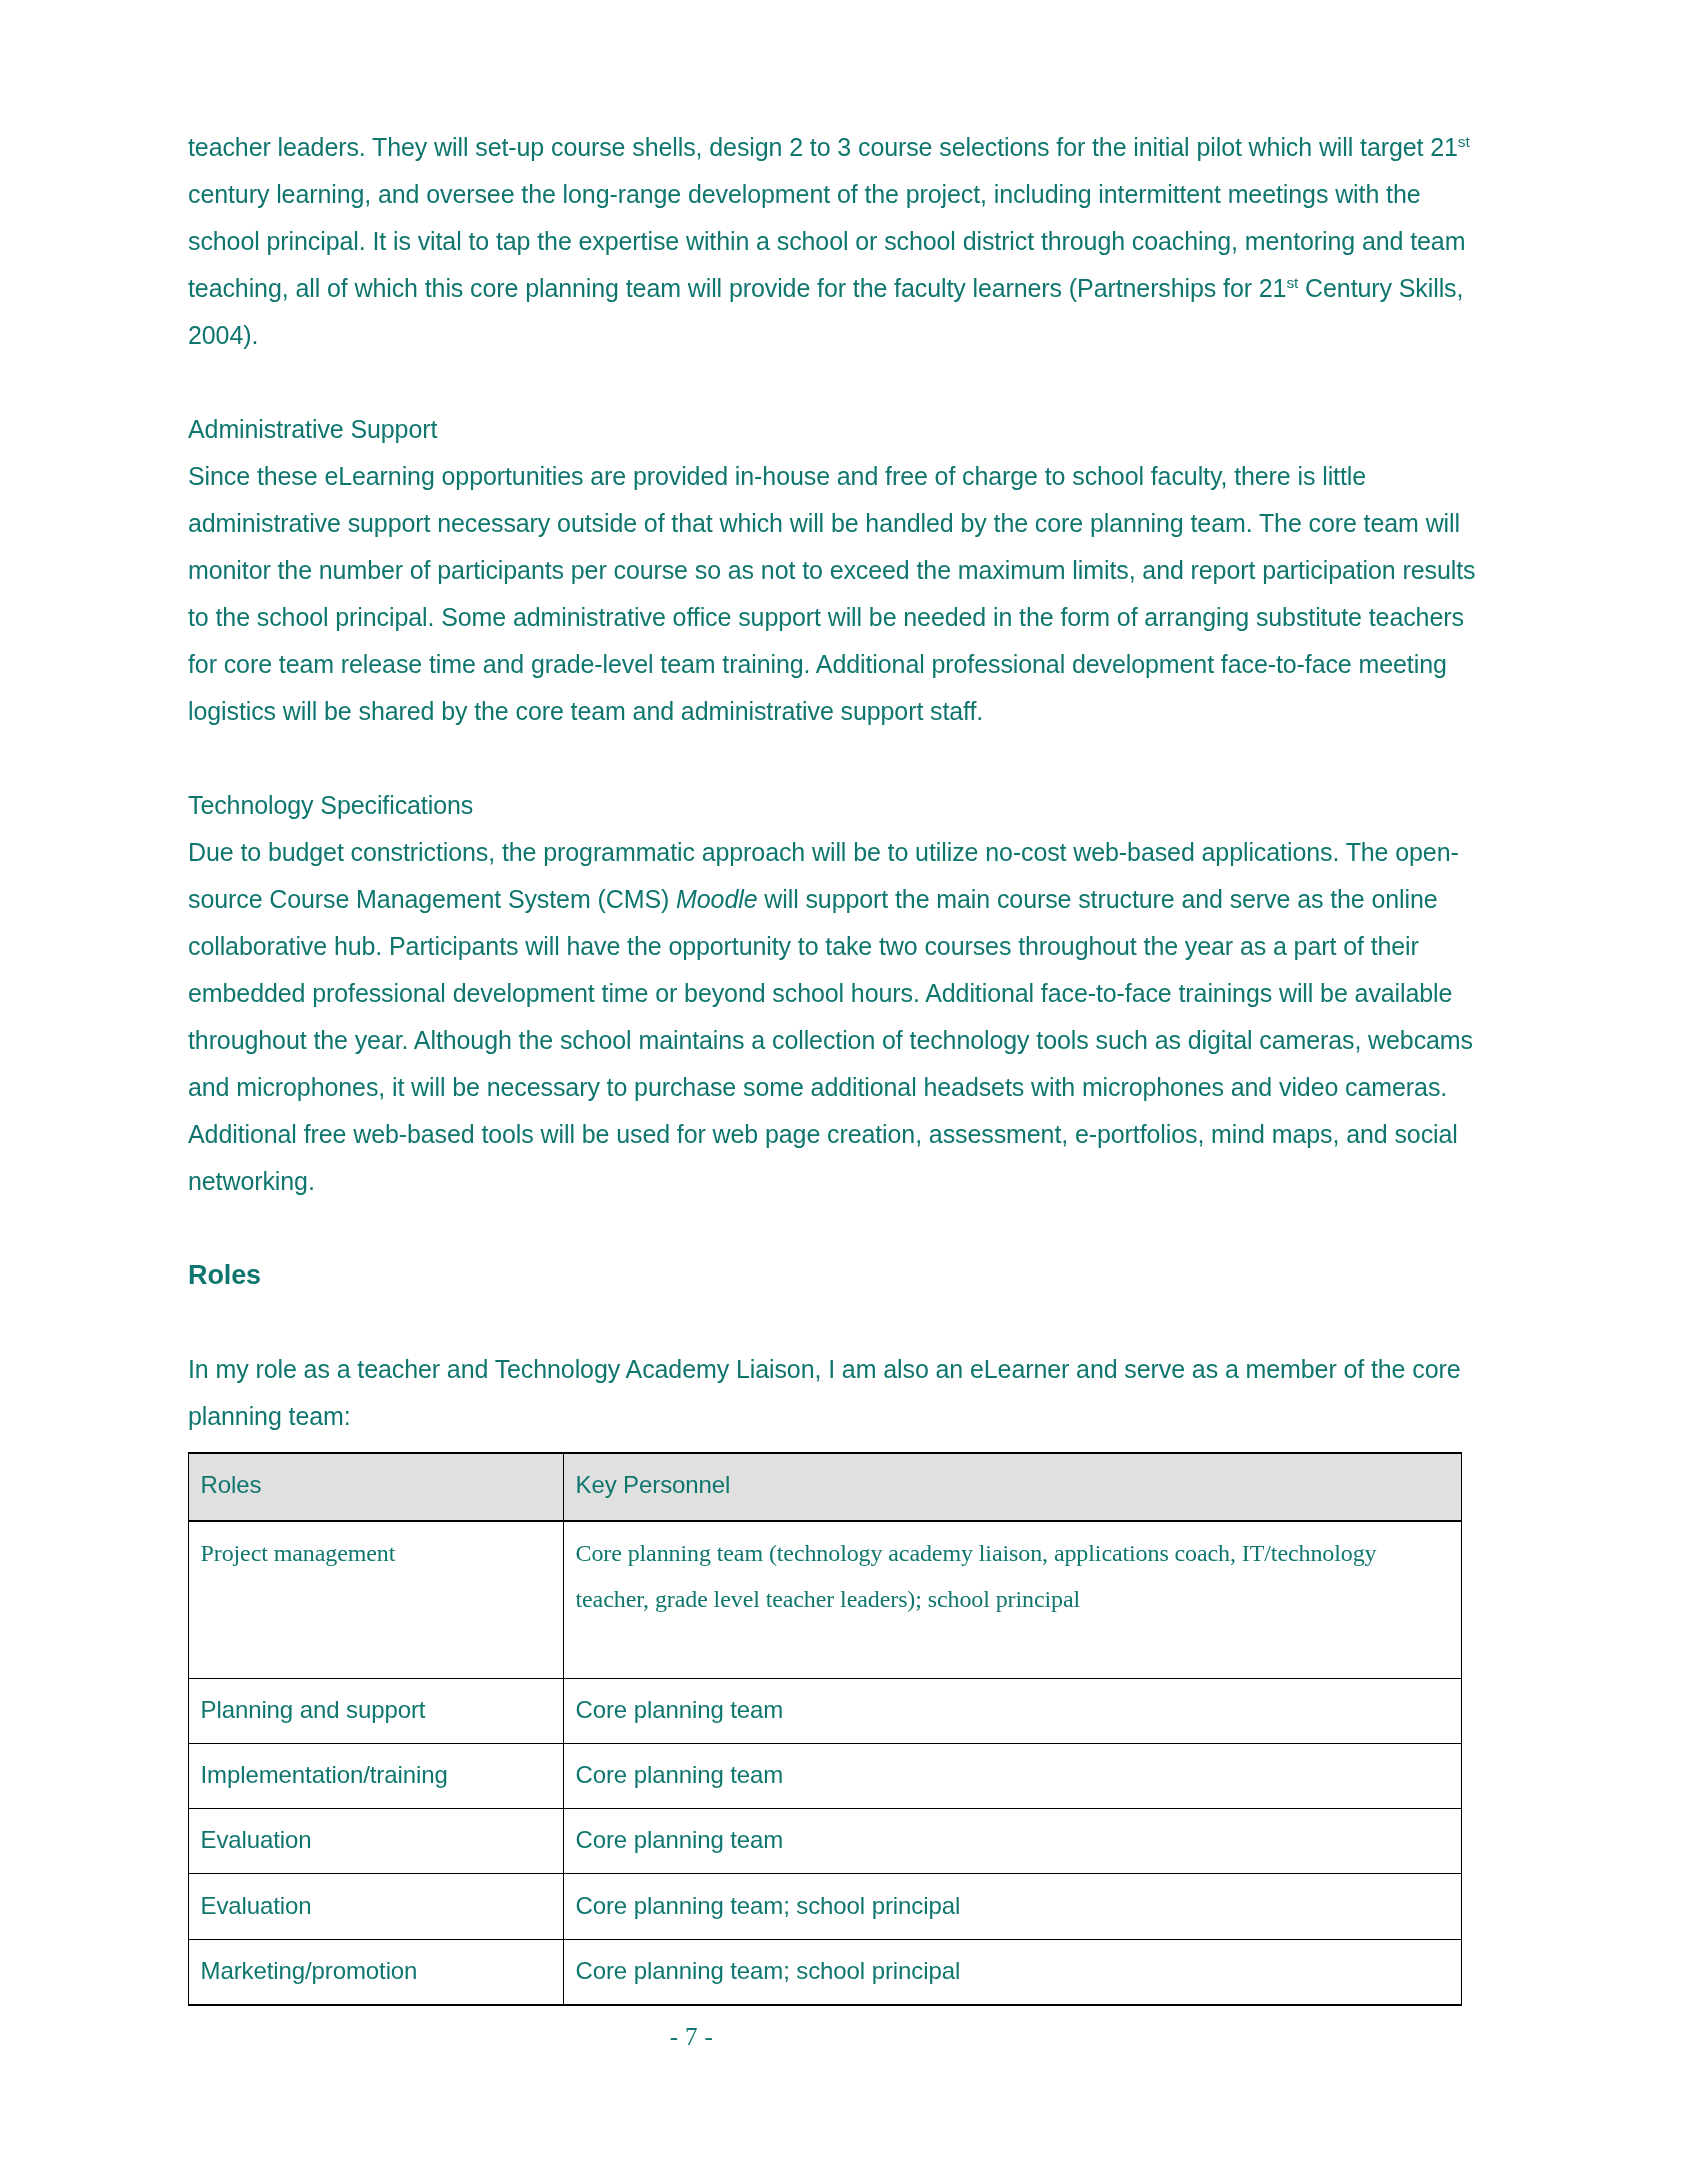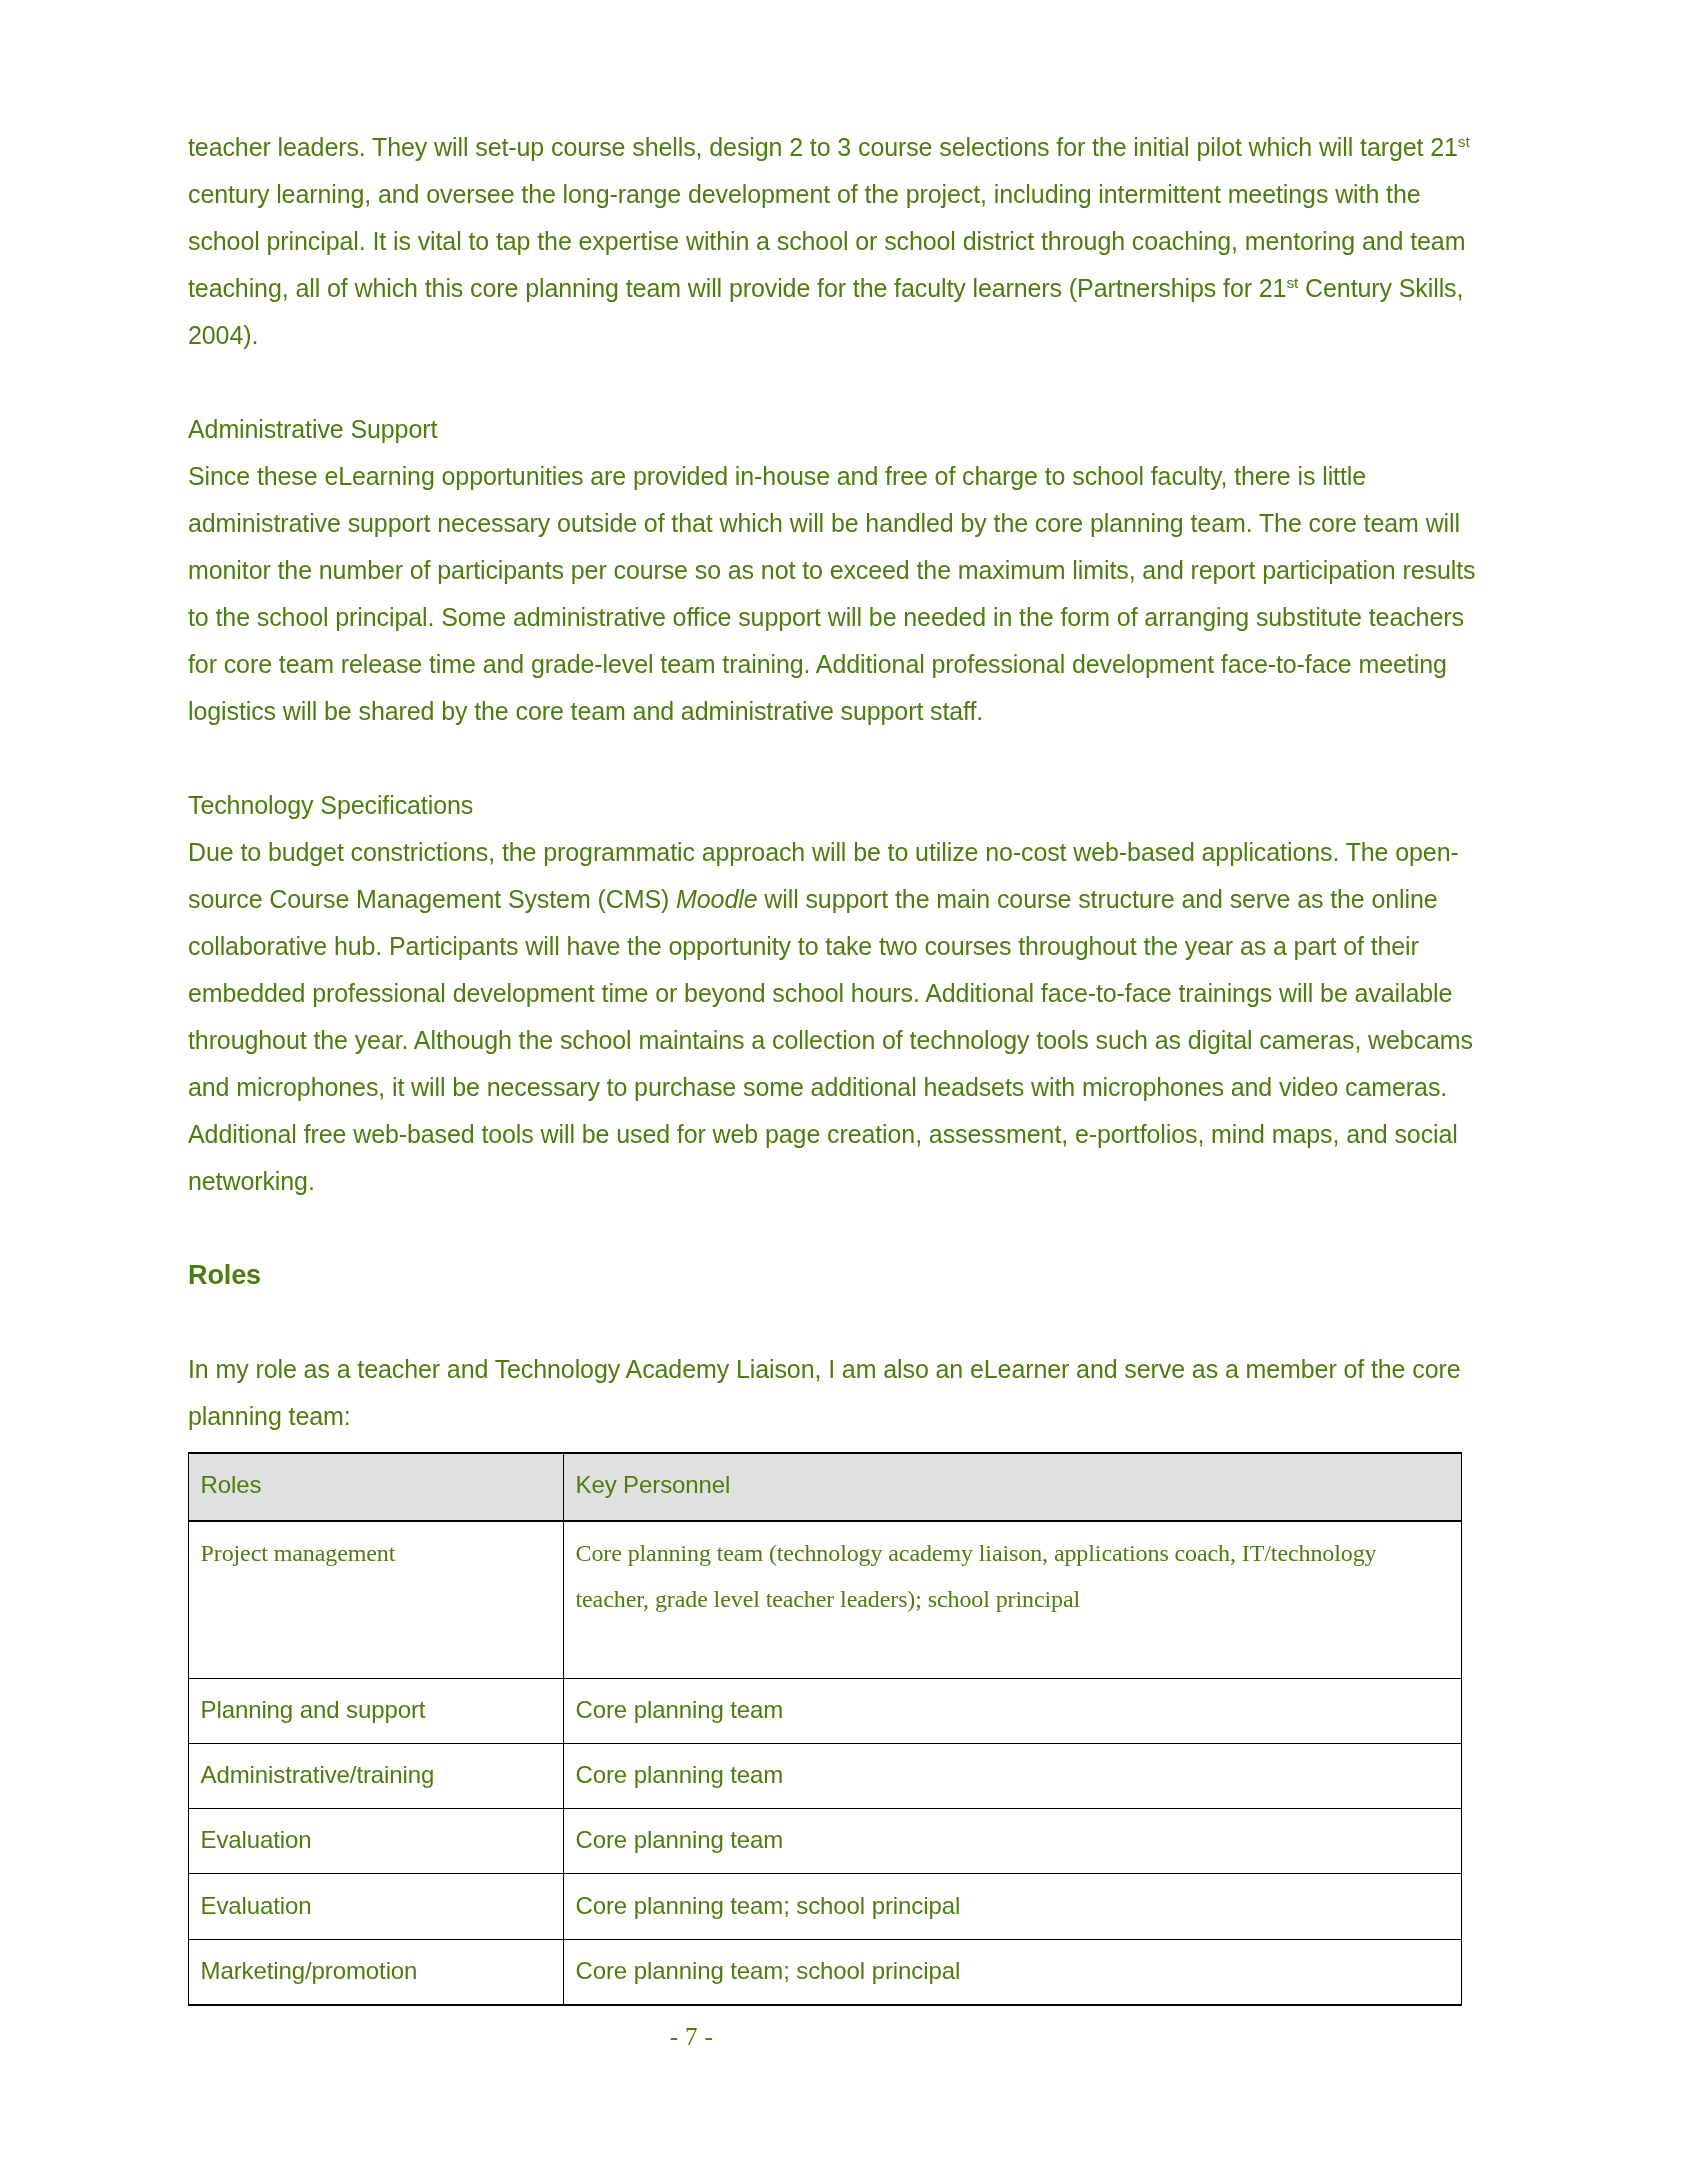--- a/index.html
+++ b/index.html
@@ -6,21 +6,21 @@
     margin: 0;
     padding: 0;
     background: #ffffff;
   }
   .page {
     position: relative;
     width: 1383px;
     height: 2183px;
     background: #ffffff;
     font-family: "Liberation Sans", sans-serif;
-    color: #4d7c0f;
+    color: #0f766e;
     box-sizing: border-box;
   }
   .content {
     position: absolute;
     left: 188px;
     top: 124px;
     width: 1293px;
   }
   p.body-text {
     font-size: 25px;
@@ -139,21 +139,21 @@
       <tbody>
         <tr>
           <td class="tall-cell">Project management</td>
           <td class="tall-cell">Core planning team (technology academy liaison, applications coach, IT/technology teacher, grade level teacher leaders); school principal</td>
         </tr>
         <tr>
           <td>Planning and support</td>
           <td>Core planning team</td>
         </tr>
         <tr>
-          <td>Administrative/training</td>
+          <td>Implementation/training</td>
           <td>Core planning team</td>
         </tr>
         <tr>
           <td>Evaluation</td>
           <td>Core planning team</td>
         </tr>
         <tr>
           <td>Evaluation</td>
           <td>Core planning team; school principal</td>
         </tr>

